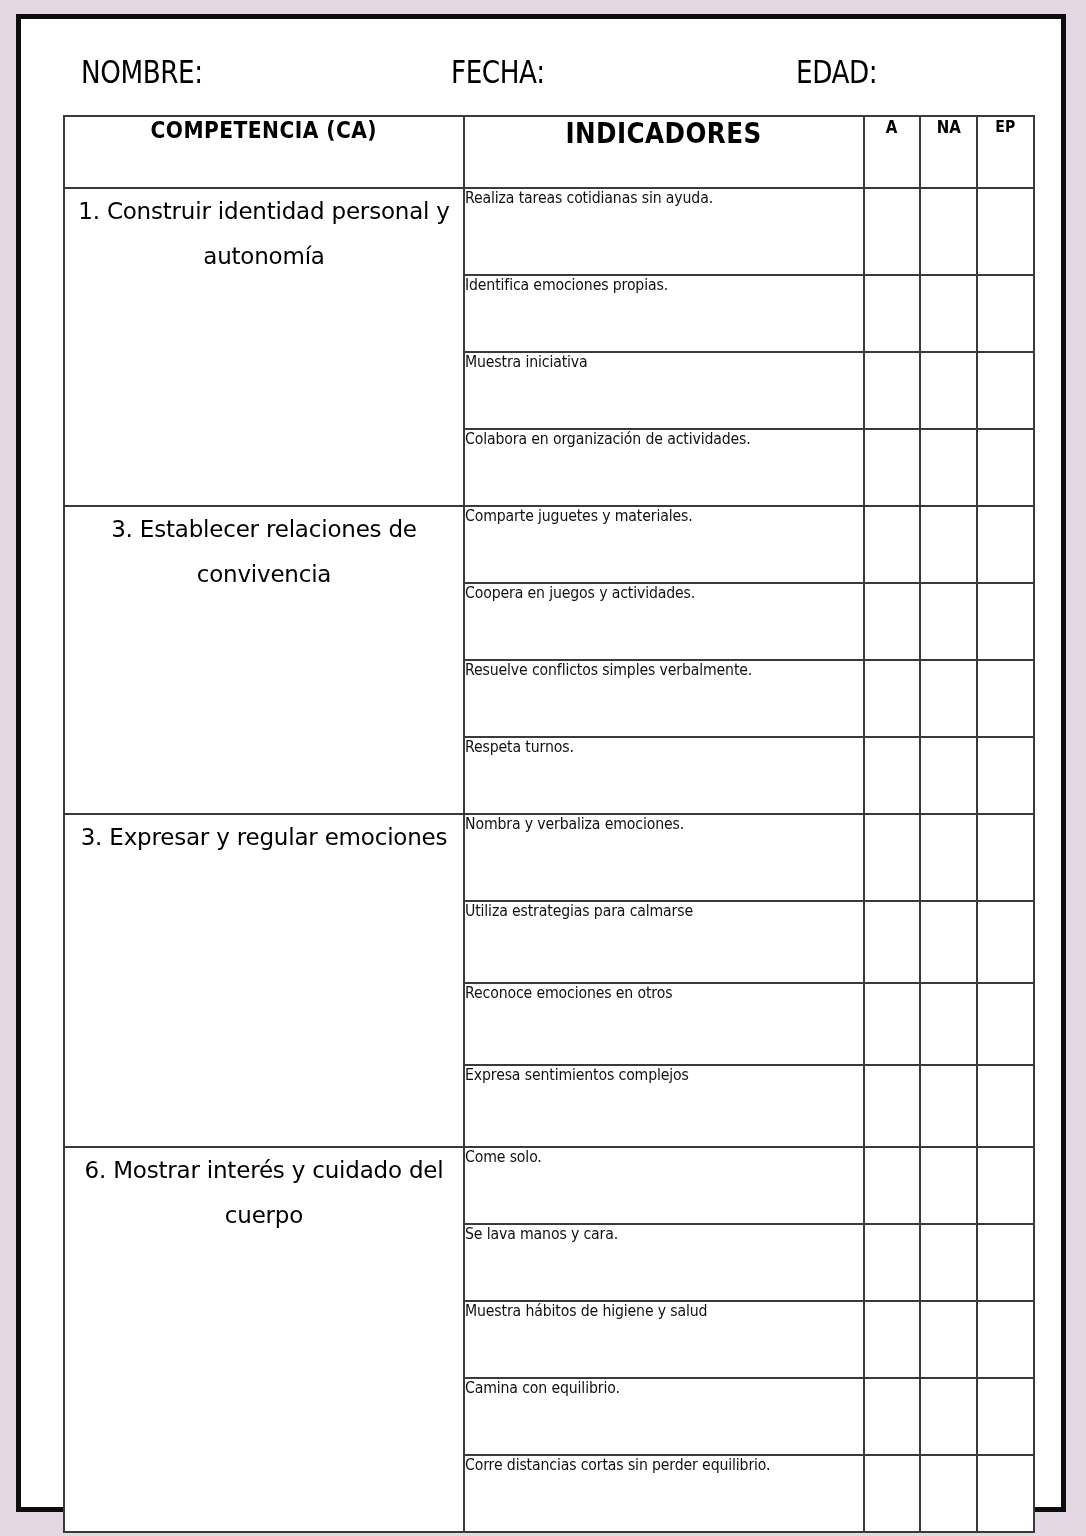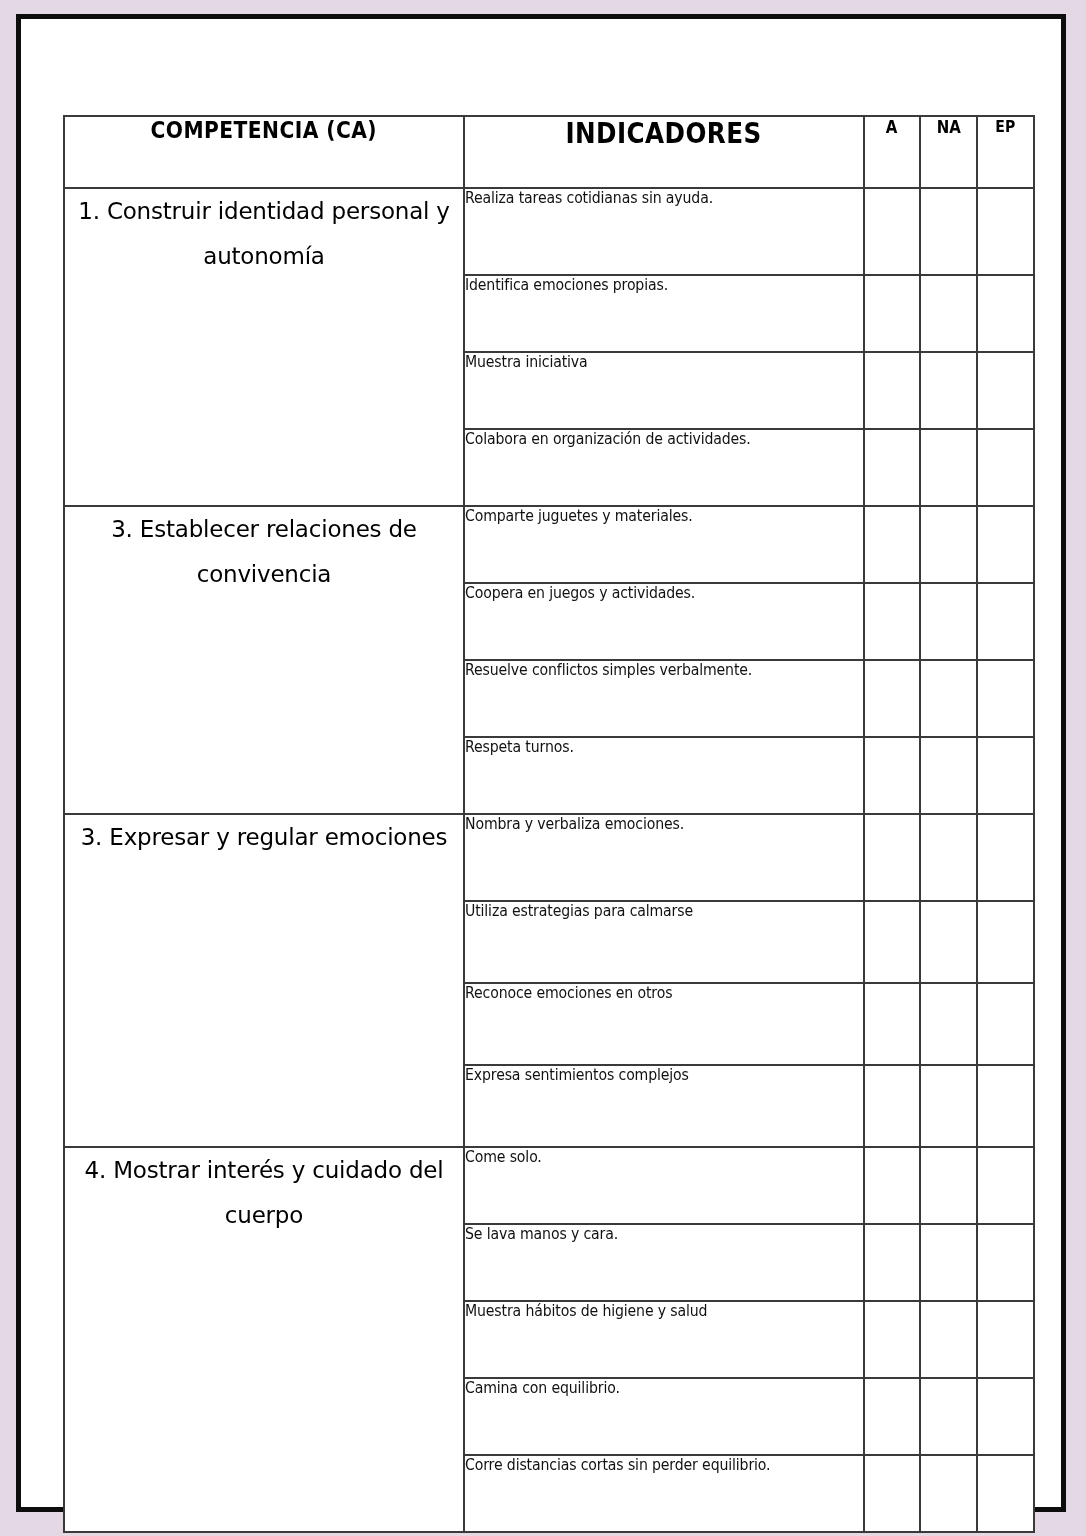--- a/index.html
+++ b/index.html
@@ -131,20 +131,25 @@
     transform: scaleX(0.94);
     transform-origin: left top;
   }
   .mark-cell { }
 </style>
 </head>
 <body>
 
 <div class="page">
 
+  <div class="fields">
+    <div class="field-label field-nombre">NOMBRE:</div>
+    <div class="field-label field-fecha">FECHA:</div>
+    <div class="field-label field-edad">EDAD:</div>
+  </div>
 
   <table class="table">
     <colgroup>
       <col class="c-comp">
         <col class="c-ind">
         <col class="c-a">
         <col class="c-na">
         <col class="c-ep">
     </colgroup>
     <thead>
@@ -267,21 +272,21 @@
         <tr>
           <td class="ind-cell" style="height: 80px;">
             <span class="ind-text">Expresa sentimientos complejos</span>
           </td>
           <td class="mark-cell"></td>
           <td class="mark-cell"></td>
           <td class="mark-cell"></td>
         </tr>
         <tr>
           <td class="comp-cell" rowspan="5">
-            <span class="comp-text">4. Mostrar interés y cuidado del cuerpo</span>
+            <span class="comp-text">6. Mostrar interés y cuidado del cuerpo</span>
           </td>
           <td class="ind-cell" style="height: 75px;">
             <span class="ind-text">Come solo.</span>
           </td>
           <td class="mark-cell"></td>
           <td class="mark-cell"></td>
           <td class="mark-cell"></td>
         </tr>
         <tr>
           <td class="ind-cell" style="height: 75px;">

